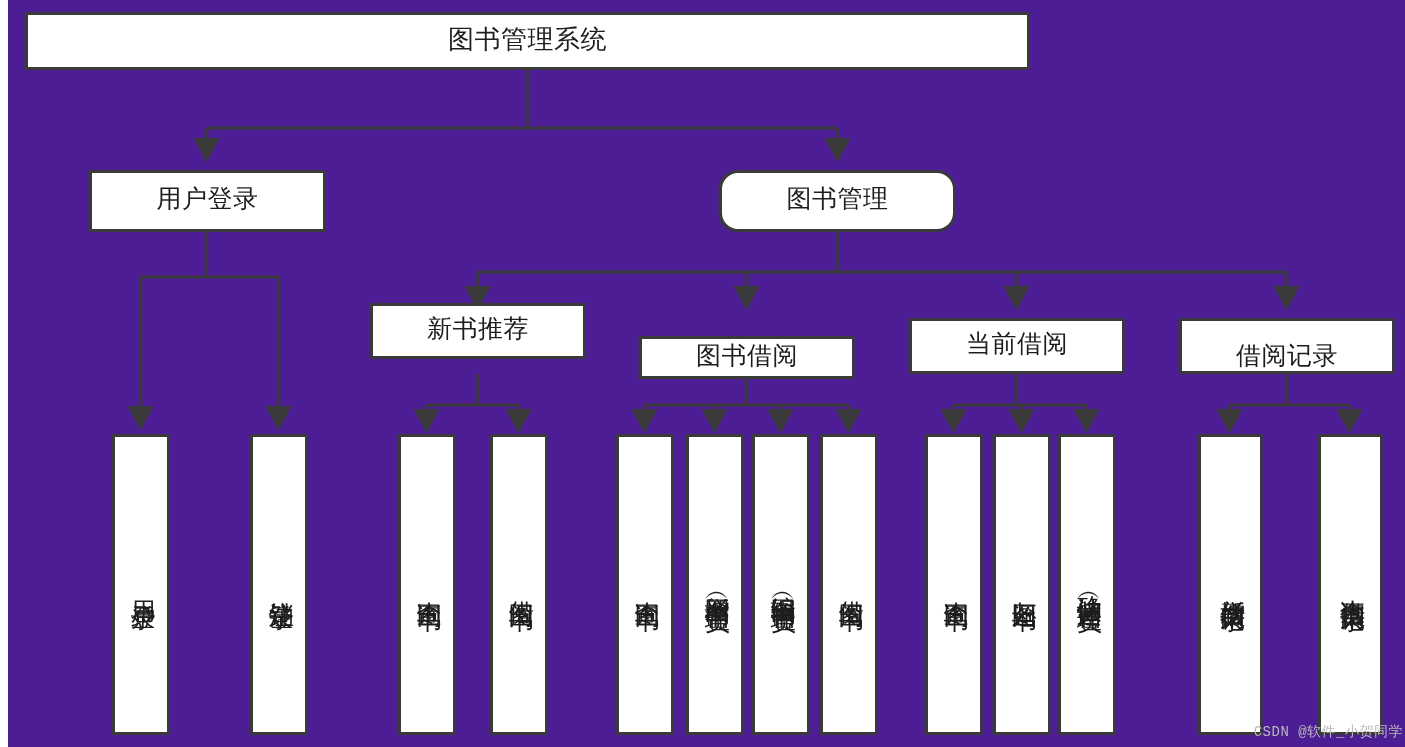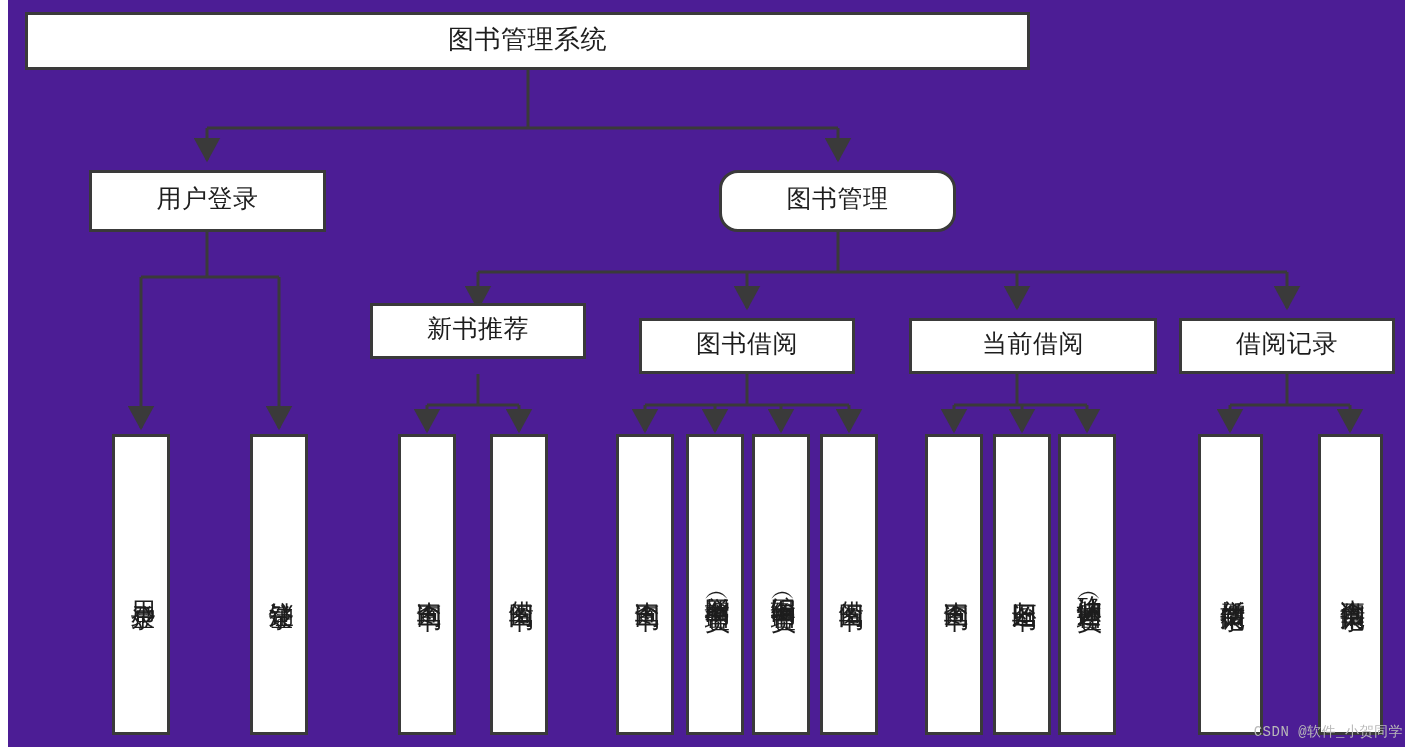--- a/index.html
+++ b/index.html
@@ -125,27 +125,27 @@
   <div class="node node-h" style="left:81px; top:170px; width:237px; height:62px;">
     <span>用户登录</span>
   </div>
   <div class="node node-h" style="left:711px; top:170px; width:237px; height:62px;border-radius:19px;">
     <span>图书管理</span>
   </div>
 
   <div class="node node-h" style="left:362px; top:303px; width:216px; height:56px;justify-content:center;">
     <span>新书推荐</span>
   </div>
-  <div class="node node-h" style="left:631px; top:318px; width:216px; height:56px;">
+  <div class="node node-h" style="left:631px; top:336px; width:216px; height:43px;">
     <span>图书借阅</span>
   </div>
-  <div class="node node-h" style="left:901px; top:318px; width:248px; height:56px;">
+  <div class="node node-h" style="left:901px; top:318px; width:216px; height:56px;">
     <span>当前借阅</span>
   </div>
-  <div class="node node-h" style="left:1171px; top:318px; width:216px; height:56px;">
+  <div class="node node-h" style="left:1171px; top:318px; width:216px; height:56px;align-items:flex-end;">
     <span>借阅记录</span>
   </div>
 
   <div class="node node-v" style="left:104px; top:434px; width:58px; height:301px;">
     <span>用户登录</span>
   </div>
   <div class="node node-v" style="left:242px; top:434px; width:58px; height:301px;">
     <span>注销登录</span>
   </div>
 

